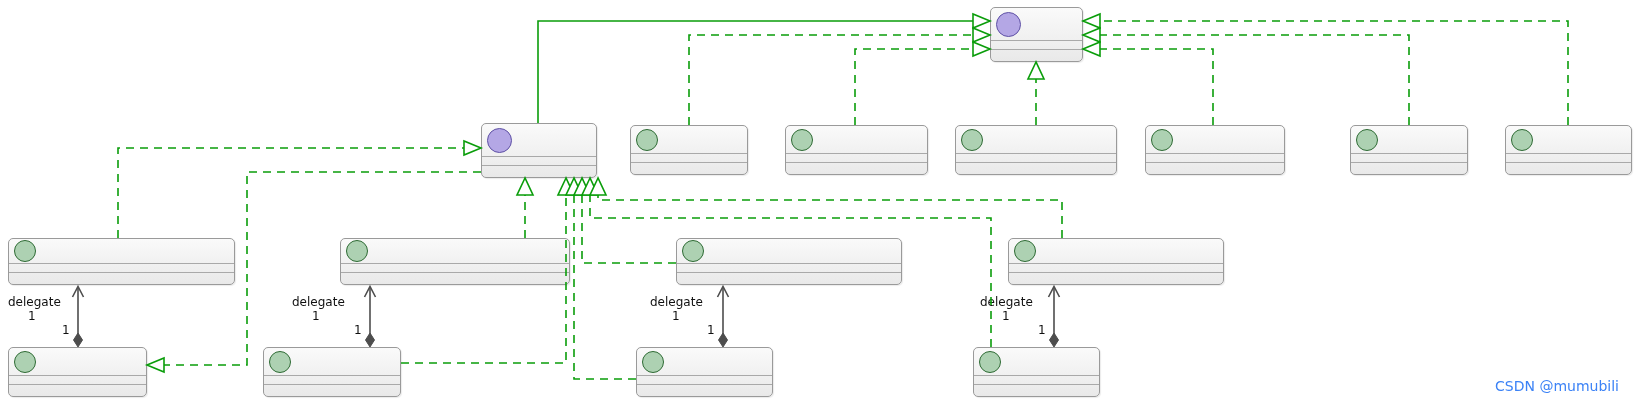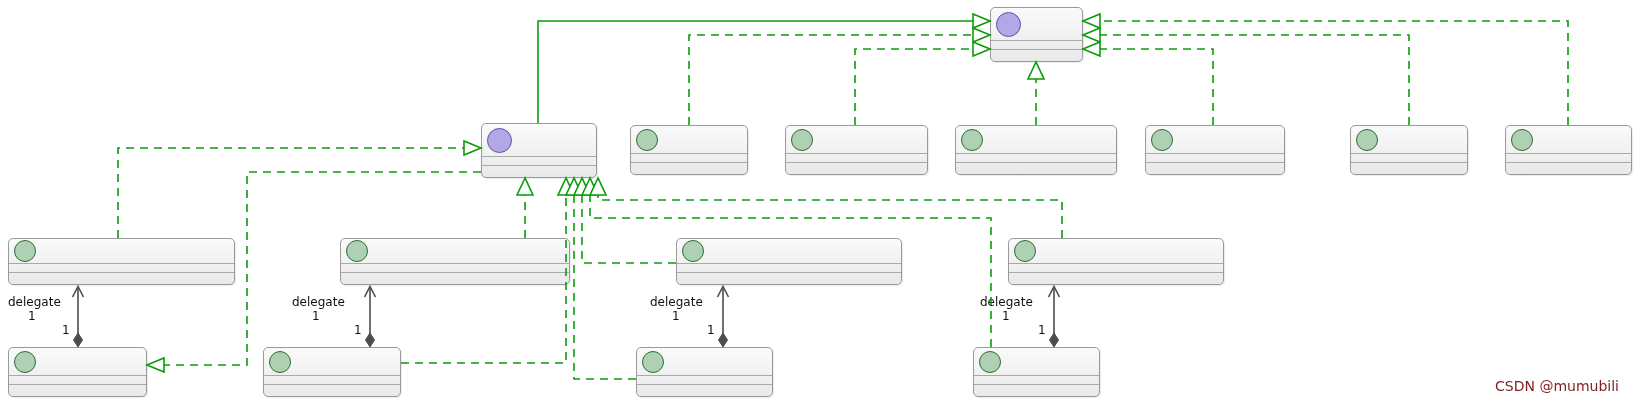--- a/index.html
+++ b/index.html
@@ -16,21 +16,21 @@
             font-weight:bold;color:#111;}
   .icon-class{width:20px;height:20px;background:#ADD1B2;border:1px solid #2e6b34;font-size:13px;
               font-family:"DejaVu Sans","Liberation Sans",sans-serif;}
   .icon-interface{width:23px;height:23px;background:#B4A7E5;border:1.5px solid #5f51a5;font-size:15px;
               font-family:"DejaVu Serif","Liberation Serif",serif;}
   .uml-name-class{font-size:13px;font-weight:bold;color:#000;white-space:nowrap;}
   .if-stack{display:flex;flex-direction:column;align-items:center;line-height:1.15;margin:0 auto;}
   .uml-stereotype{font-size:11px;font-style:italic;color:#1a1a1a;white-space:nowrap;}
   .uml-name-interface{font-size:15px;font-weight:bold;font-style:italic;color:#000;white-space:nowrap;}
   .dlg-label{position:absolute;z-index:2;font-size:12px;color:#101010;white-space:nowrap;}
-  #watermark{position:absolute;right:16px;bottom:7px;z-index:4;font-size:14px;color:#7f1d1d;}
+  #watermark{position:absolute;right:16px;bottom:7px;z-index:4;font-size:14px;color:#3b82f6;}
 </style>
 </head>
 <body>
 
 <div id="diagram">
   <svg id="edge-layer" width="1635" height="401" viewBox="0 0 1635 401" xmlns="http://www.w3.org/2000/svg">
       <polyline points="538,123 538,21 990,21" fill="none" stroke="#0a9d0a" stroke-width="1.6"></polyline>
       <polygon points="990,21 973,14 973,28" fill="#ffffff" stroke="#0a9d0a" stroke-width="1.6"></polygon>
       <polyline points="689,125 689,35 990,35" fill="none" stroke="#0a9d0a" stroke-width="1.6" stroke-dasharray="8,6"></polyline>
       <polygon points="990,35 973,28 973,42" fill="#ffffff" stroke="#0a9d0a" stroke-width="1.6"></polygon>

